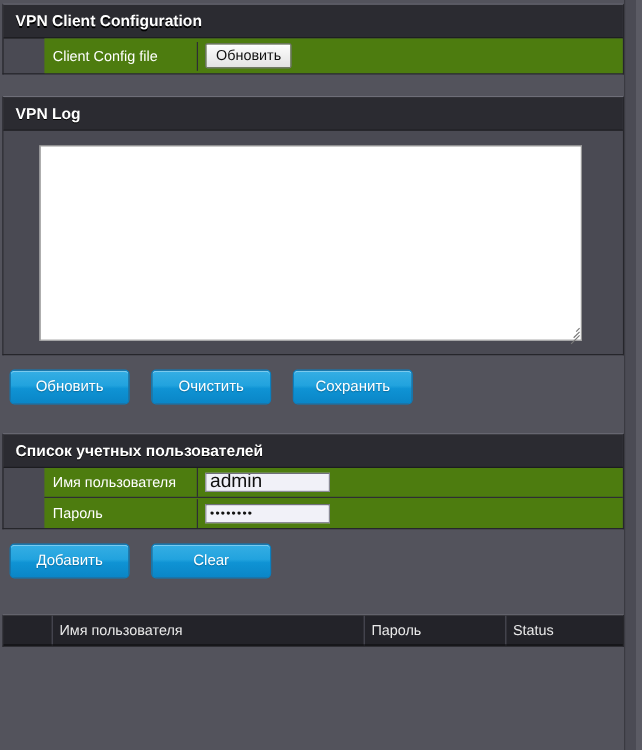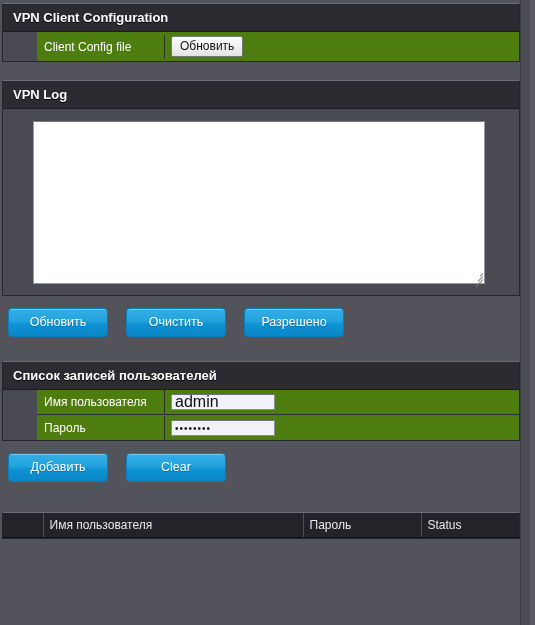--- a/index.html
+++ b/index.html
@@ -276,27 +276,27 @@
               <i class="g2"></i>
               <i class="g3"></i>
           </span>
         </div>
       </div>
     </div>
 
     <div class="btn-row">
       <button class="blue-btn">Обновить</button>
       <button class="blue-btn">Очистить</button>
-      <button class="blue-btn">Разрешено</button>
+      <button class="blue-btn">Сохранить</button>
     </div>
 
     <div class="spacer-md"></div>
 
     <div class="panel">
-      <div class="panel-head">Список записей пользователей</div>
+      <div class="panel-head">Список учетных пользователей</div>
 
       <div class="frow">
         <div class="frow-label">Имя пользователя</div>
         <div class="frow-field">
           <input class="txt-input" type="text" value="admin" style="">
         </div>
       </div>
 
       <div class="frow">
         <div class="frow-label">Пароль</div>

